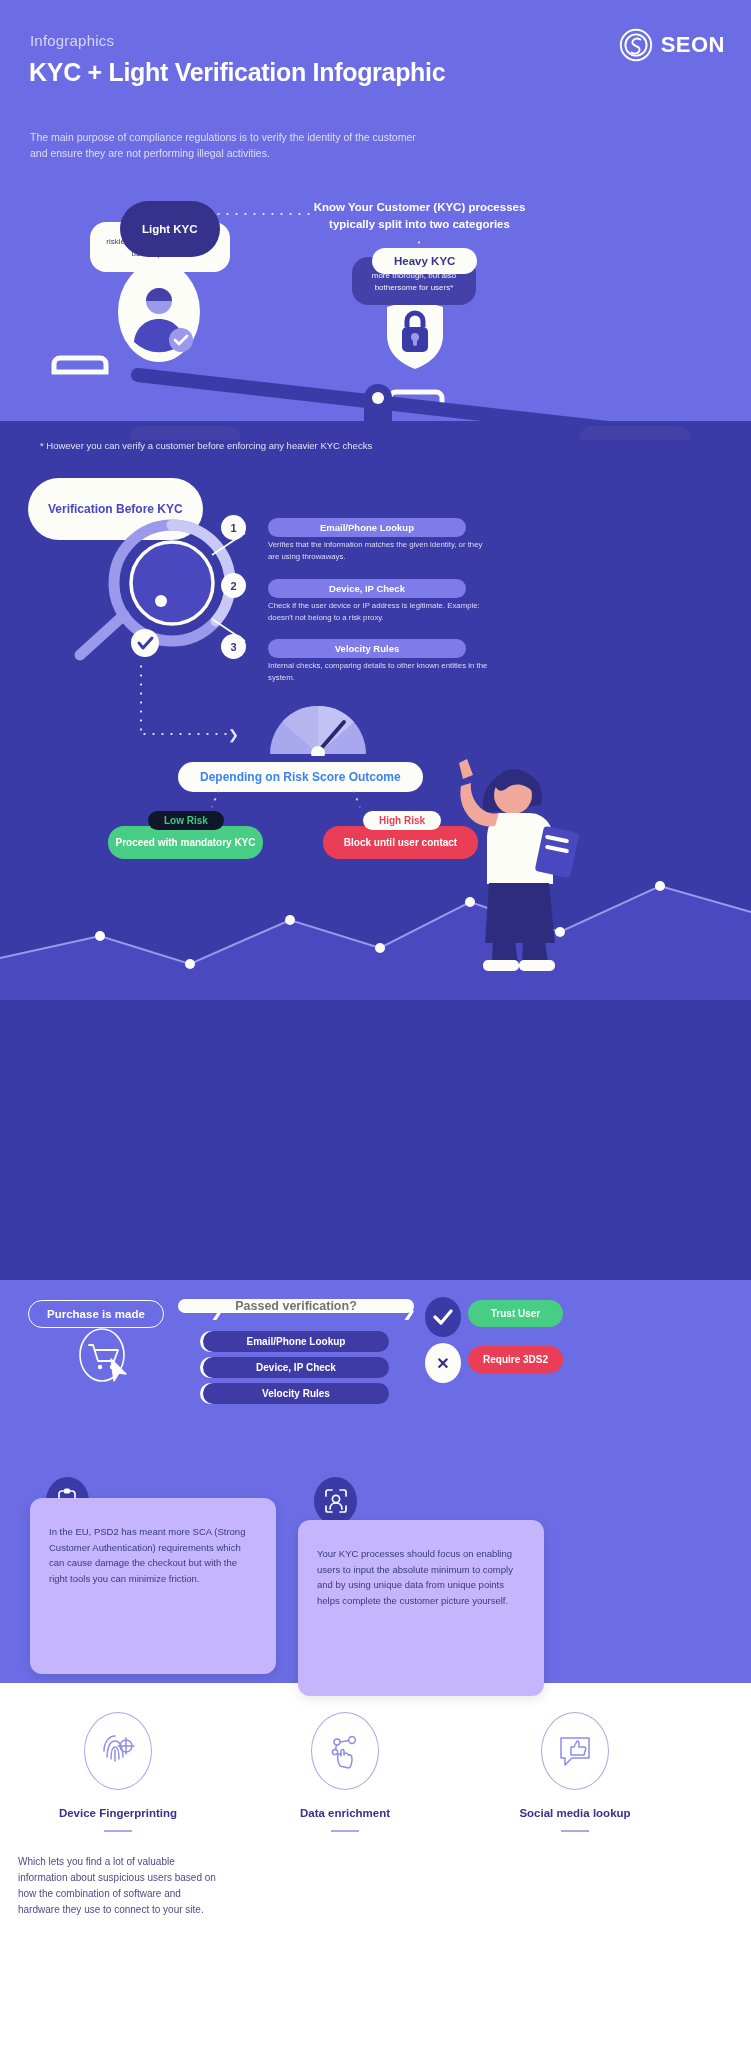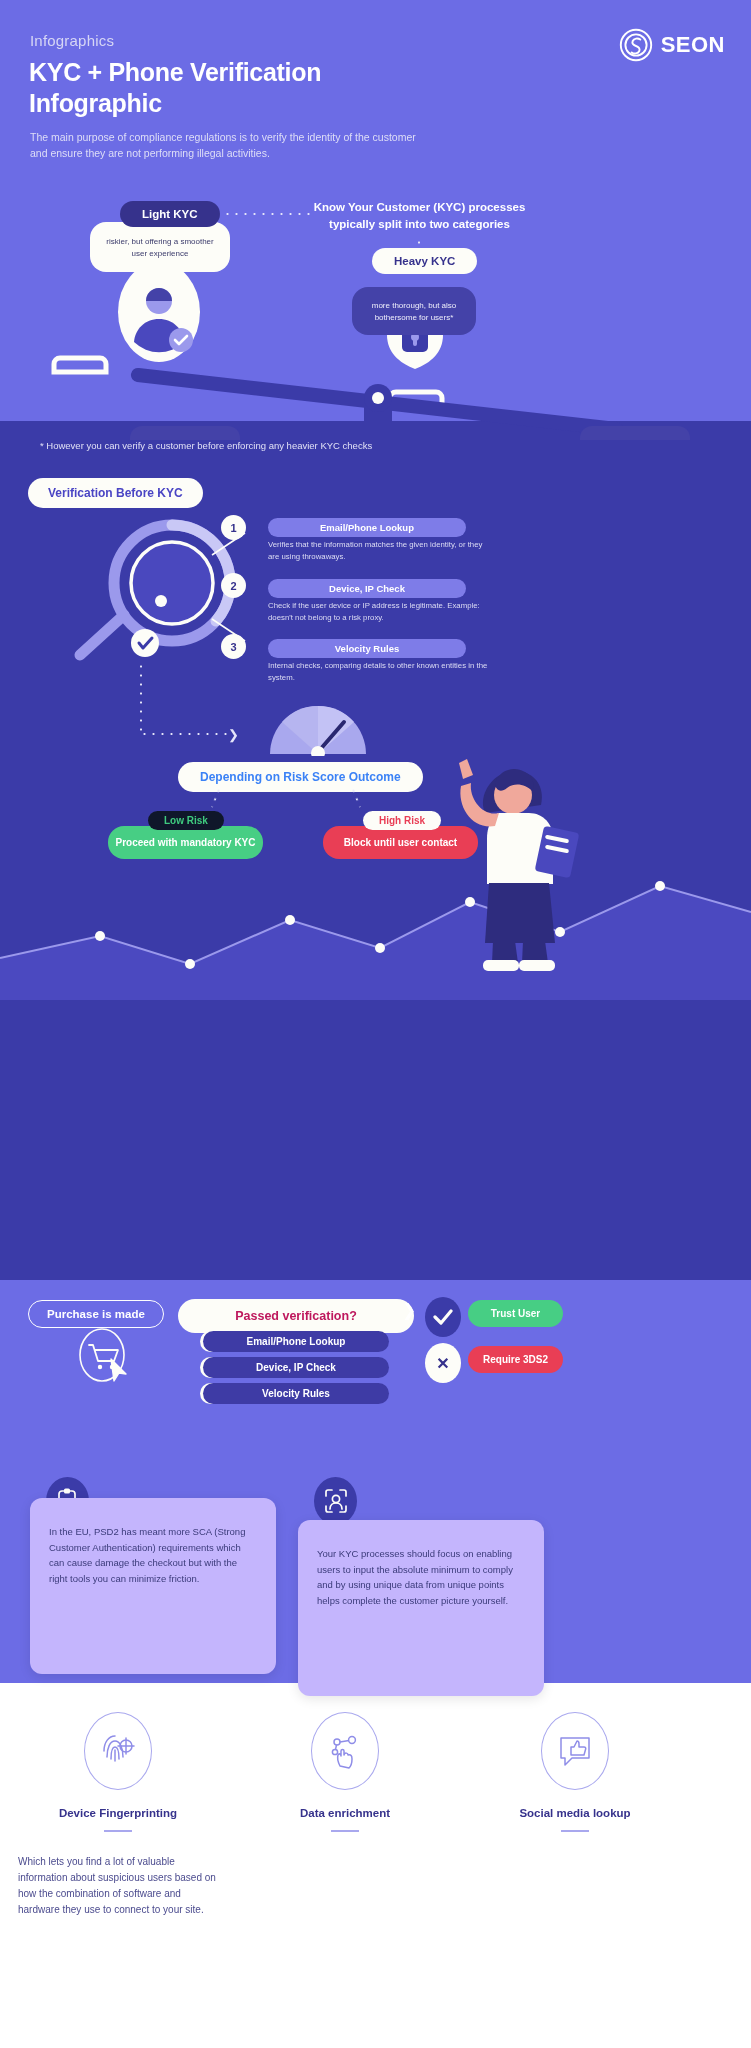--- a/index.html
+++ b/index.html
@@ -36,34 +36,34 @@
   #brand-name { font-size:22px; font-weight:bold; color:#fff; letter-spacing:.5px; }
 
   
   .pill {
     display:inline-block; border-radius:999px; text-align:center;
     font-weight:bold; white-space:nowrap;
   }
   #lightkyc-pill {
     position:absolute; left:120px; top:201px;
     background:#36328C; color:#fff; font-size:11.5px;
-    padding:7px 22px; z-index:6;
+    padding:22px 22px; z-index:6;
   }
   #lightkyc-card {
     position:absolute; left:90px; top:222px; width:140px;
     background:#FDFDF8; border-radius:16px; padding:14px 10px 12px;
     text-align:center; font-size:8px; color:#3B3B6B; line-height:1.5; z-index:5;
   }
   #heavykyc-pill {
     position:absolute; left:372px; top:248px;
     background:#FDFDF8; color:#36328C; font-size:11.5px;
     padding:7px 22px; z-index:6;
   }
   #heavykyc-card {
-    position:absolute; left:352px; top:287px; width:124px;
+    position:absolute; left:352px; top:257px; width:124px;
     background:#4442A8; border-radius:16px; padding:13px 8px 11px;
     text-align:center; font-size:8px; color:#EEEEFB; line-height:1.5; z-index:5;
   }
   #kyc-headline {
     position:absolute; left:312px; top:199px; width:215px;
     font-size:11.5px; font-weight:bold; color:#fff; line-height:1.45;
     text-align:center;
   }
   .dotline-h {
     position:absolute; height:2px; z-index:4;
@@ -86,21 +86,21 @@
   #seesaw { position:absolute; left:0; top:330px; width:751px; height:110px; z-index:2; }
 
   
   #footnote {
     position:absolute; left:40px; top:440px;
     font-size:9.5px; color:#E1E1F6;
   }
   #verif-badge {
     position:absolute; left:28px; top:478px;
     background:#FDFDF8; color:#4A45C4; font-size:12px;
-    padding:8px 20px; border-radius:999px; font-weight:bold;
+    padding:24px 20px; border-radius:999px; font-weight:bold;
   }
   #magnifier { position:absolute; left:60px; top:515px; width:220px; height:150px; }
 
   .vnum {
     position:absolute; width:25px; height:25px; border-radius:50%;
     background:#FDFDF8; color:#36328C; font-size:11px; font-weight:bold;
     display:flex; align-items:center; justify-content:center;
   }
   #vnum1 { left:221px; top:515px; }
   #vnum2 { left:221px; top:573px; }
@@ -163,22 +163,22 @@
 
   
   #purchase-pill {
     position:absolute; left:28px; top:1300px;
     border:1.5px solid #fff; color:#fff; font-size:11.5px; font-weight:bold;
     padding:7px 18px; border-radius:999px;
   }
   #chev1 { position:absolute; left:210px; top:1300px; font-size:17px; color:#fff; font-weight:300; }
   #passed-pill {
     position:absolute; left:178px; top:1299px; width:236px;
-    background:#FDFDF8; color:#be185d; font-size:12.5px; font-weight:bold;
-    text-align:center; padding:10px 0; border-radius:999px;
+    background:#FDFDF8; color:#737373; font-size:12.5px; font-weight:bold;
+    text-align:center; padding:0 0; border-radius:999px;
   }
   #chev2 { position:absolute; left:402px; top:1300px; font-size:17px; color:#fff; font-weight:300; }
   #cart-icon { position:absolute; left:75px; top:1327px; width:62px; height:58px; }
 
   .fnum {
     position:absolute; width:21px; height:21px; border-radius:50%;
     background:#FDFDF8; color:#36328C; font-size:9.5px; font-weight:bold;
     display:flex; align-items:center; justify-content:center;
   }
   .fchk {
@@ -250,21 +250,21 @@
 </style>
 </head>
 <body>
 
 <div class="band-light" id="band-hero"></div>
 <div class="band-dark" id="band-mid-dark" style="top:421px;height:859px;"></div>
 <div class="band-light" id="band-flow-bg" style="top:1280px;height:403px;"></div>
 <div id="band-bottom"></div>
 
 <div id="hero-kicker">Infographics</div>
-<div id="hero-title">KYC + Phone Verification Infographic</div>
+<div id="hero-title">KYC + Light Verification Infographic</div>
 <div id="hero-sub">The main purpose of compliance regulations is to verify the identity of the customer and ensure they are not performing illegal activities.</div>
 
 <div id="brand">
   <svg width="34" height="34" viewBox="0 0 34 34">
     <circle cx="17" cy="17" r="15.2" fill="none" stroke="#fff" stroke-width="1.9"></circle>
     <circle cx="17" cy="17" r="10.6" fill="none" stroke="#fff" stroke-width="1.9"></circle>
     <path d="M21.3 11.6c-2.6-1.9-6.4-1.3-7.6 1.4-1.1 2.5 0.9 4.2 3.3 5 2.4 0.8 4.4 2.5 3.3 5-1.2 2.7-5 3.3-7.6 1.4" fill="none" stroke="#fff" stroke-width="1.9" stroke-linecap="round"></path>
   </svg>
   <span id="brand-name">SEON</span>
 </div>

